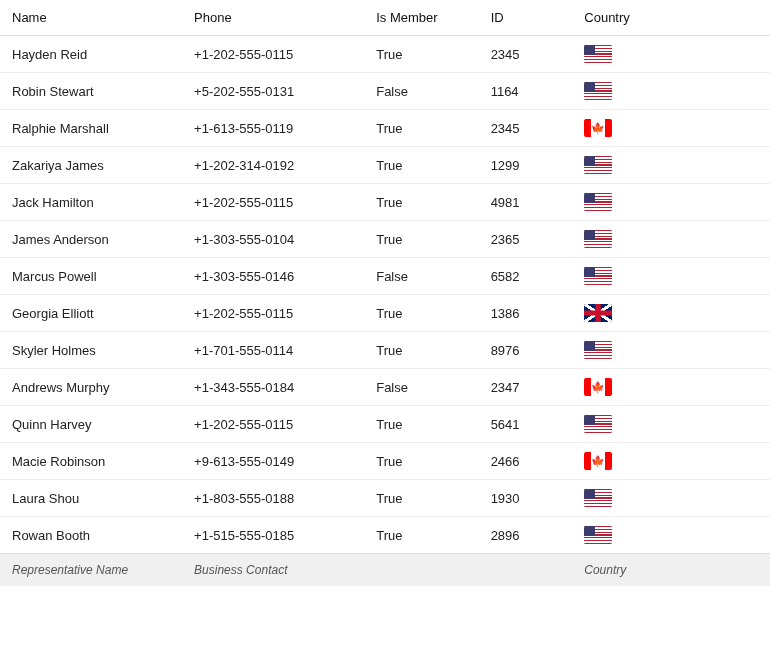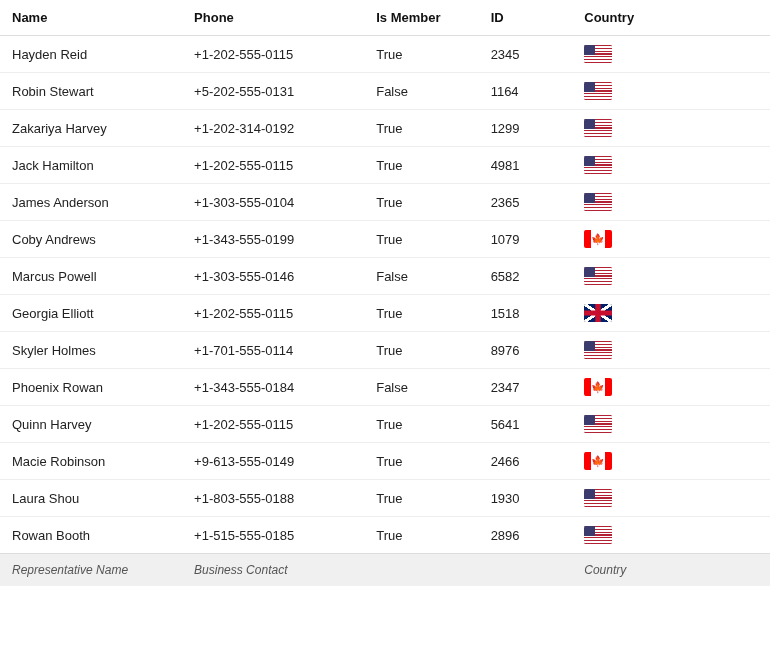--- a/index.html
+++ b/index.html
@@ -16,21 +16,21 @@
     table {
       width: 100%;
       border-collapse: collapse;
     }
     thead tr {
       border-bottom: 1px solid #ddd;
     }
     thead th {
       text-align: left;
       padding: 10px 12px;
-      font-weight: 700;
+      font-weight: 400;
       font-size: 13px;
       color: #111;
       background: #fff;
     }
     tbody tr {
       border-bottom: 1px solid #eee;
     }
     tbody td {
       padding: 9px 12px;
       font-size: 13px;
@@ -190,21 +190,34 @@
                 <div class="stripe red"></div>
                 <div class="stripe white"></div>
                 <div class="stripe red"></div>
                 <div class="stripe white"></div>
                 <div class="stripe red"></div>
                 <div class="stripe white"></div>
                 <div class="stripe red"></div>
               </div><div class="canton"></div></span></td>
     </tr>
         <tr>
-      <td>Zakariya Harvey</td>
+      <td>Ralphie Marshall</td>
+      <td>+1-613-555-0119</td>
+      <td>True</td>
+      <td>2345</td>
+      <td>
+            <span class="flag flag-ca">
+              <div class="side"></div>
+              <div class="center">🍁</div>
+              <div class="side"></div>
+            </span>
+          </td>
+    </tr>
+        <tr>
+      <td>Zakariya James</td>
       <td>+1-202-314-0192</td>
       <td>True</td>
       <td>1299</td>
       <td><span class="flag flag-us"><div class="stripes">
                 <div class="stripe red"></div>
                 <div class="stripe white"></div>
                 <div class="stripe red"></div>
                 <div class="stripe white"></div>
                 <div class="stripe red"></div>
                 <div class="stripe white"></div>
@@ -251,33 +264,20 @@
                 <div class="stripe red"></div>
                 <div class="stripe white"></div>
                 <div class="stripe red"></div>
                 <div class="stripe white"></div>
                 <div class="stripe red"></div>
                 <div class="stripe white"></div>
                 <div class="stripe red"></div>
                 <div class="stripe white"></div>
                 <div class="stripe red"></div>
               </div><div class="canton"></div></span></td>
-    </tr>
-        <tr>
-      <td>Coby Andrews</td>
-      <td>+1-343-555-0199</td>
-      <td>True</td>
-      <td>1079</td>
-      <td>
-            <span class="flag flag-ca">
-              <div class="side"></div>
-              <div class="center">🍁</div>
-              <div class="side"></div>
-            </span>
-          </td>
     </tr>
         <tr>
       <td>Marcus Powell</td>
       <td>+1-303-555-0146</td>
       <td>False</td>
       <td>6582</td>
       <td><span class="flag flag-us"><div class="stripes">
                 <div class="stripe red"></div>
                 <div class="stripe white"></div>
                 <div class="stripe red"></div>
@@ -290,21 +290,21 @@
                 <div class="stripe white"></div>
                 <div class="stripe red"></div>
                 <div class="stripe white"></div>
                 <div class="stripe red"></div>
               </div><div class="canton"></div></span></td>
     </tr>
         <tr>
       <td>Georgia Elliott</td>
       <td>+1-202-555-0115</td>
       <td>True</td>
-      <td>1518</td>
+      <td>1386</td>
       <td><span class="flag flag-uk"><div class="hbar"></div><div class="vbar"></div></span></td>
     </tr>
         <tr>
       <td>Skyler Holmes</td>
       <td>+1-701-555-0114</td>
       <td>True</td>
       <td>8976</td>
       <td><span class="flag flag-us"><div class="stripes">
                 <div class="stripe red"></div>
                 <div class="stripe white"></div>
@@ -315,21 +315,21 @@
                 <div class="stripe red"></div>
                 <div class="stripe white"></div>
                 <div class="stripe red"></div>
                 <div class="stripe white"></div>
                 <div class="stripe red"></div>
                 <div class="stripe white"></div>
                 <div class="stripe red"></div>
               </div><div class="canton"></div></span></td>
     </tr>
         <tr>
-      <td>Phoenix Rowan</td>
+      <td>Andrews Murphy</td>
       <td>+1-343-555-0184</td>
       <td>False</td>
       <td>2347</td>
       <td>
             <span class="flag flag-ca">
               <div class="side"></div>
               <div class="center">🍁</div>
               <div class="side"></div>
             </span>
           </td>

